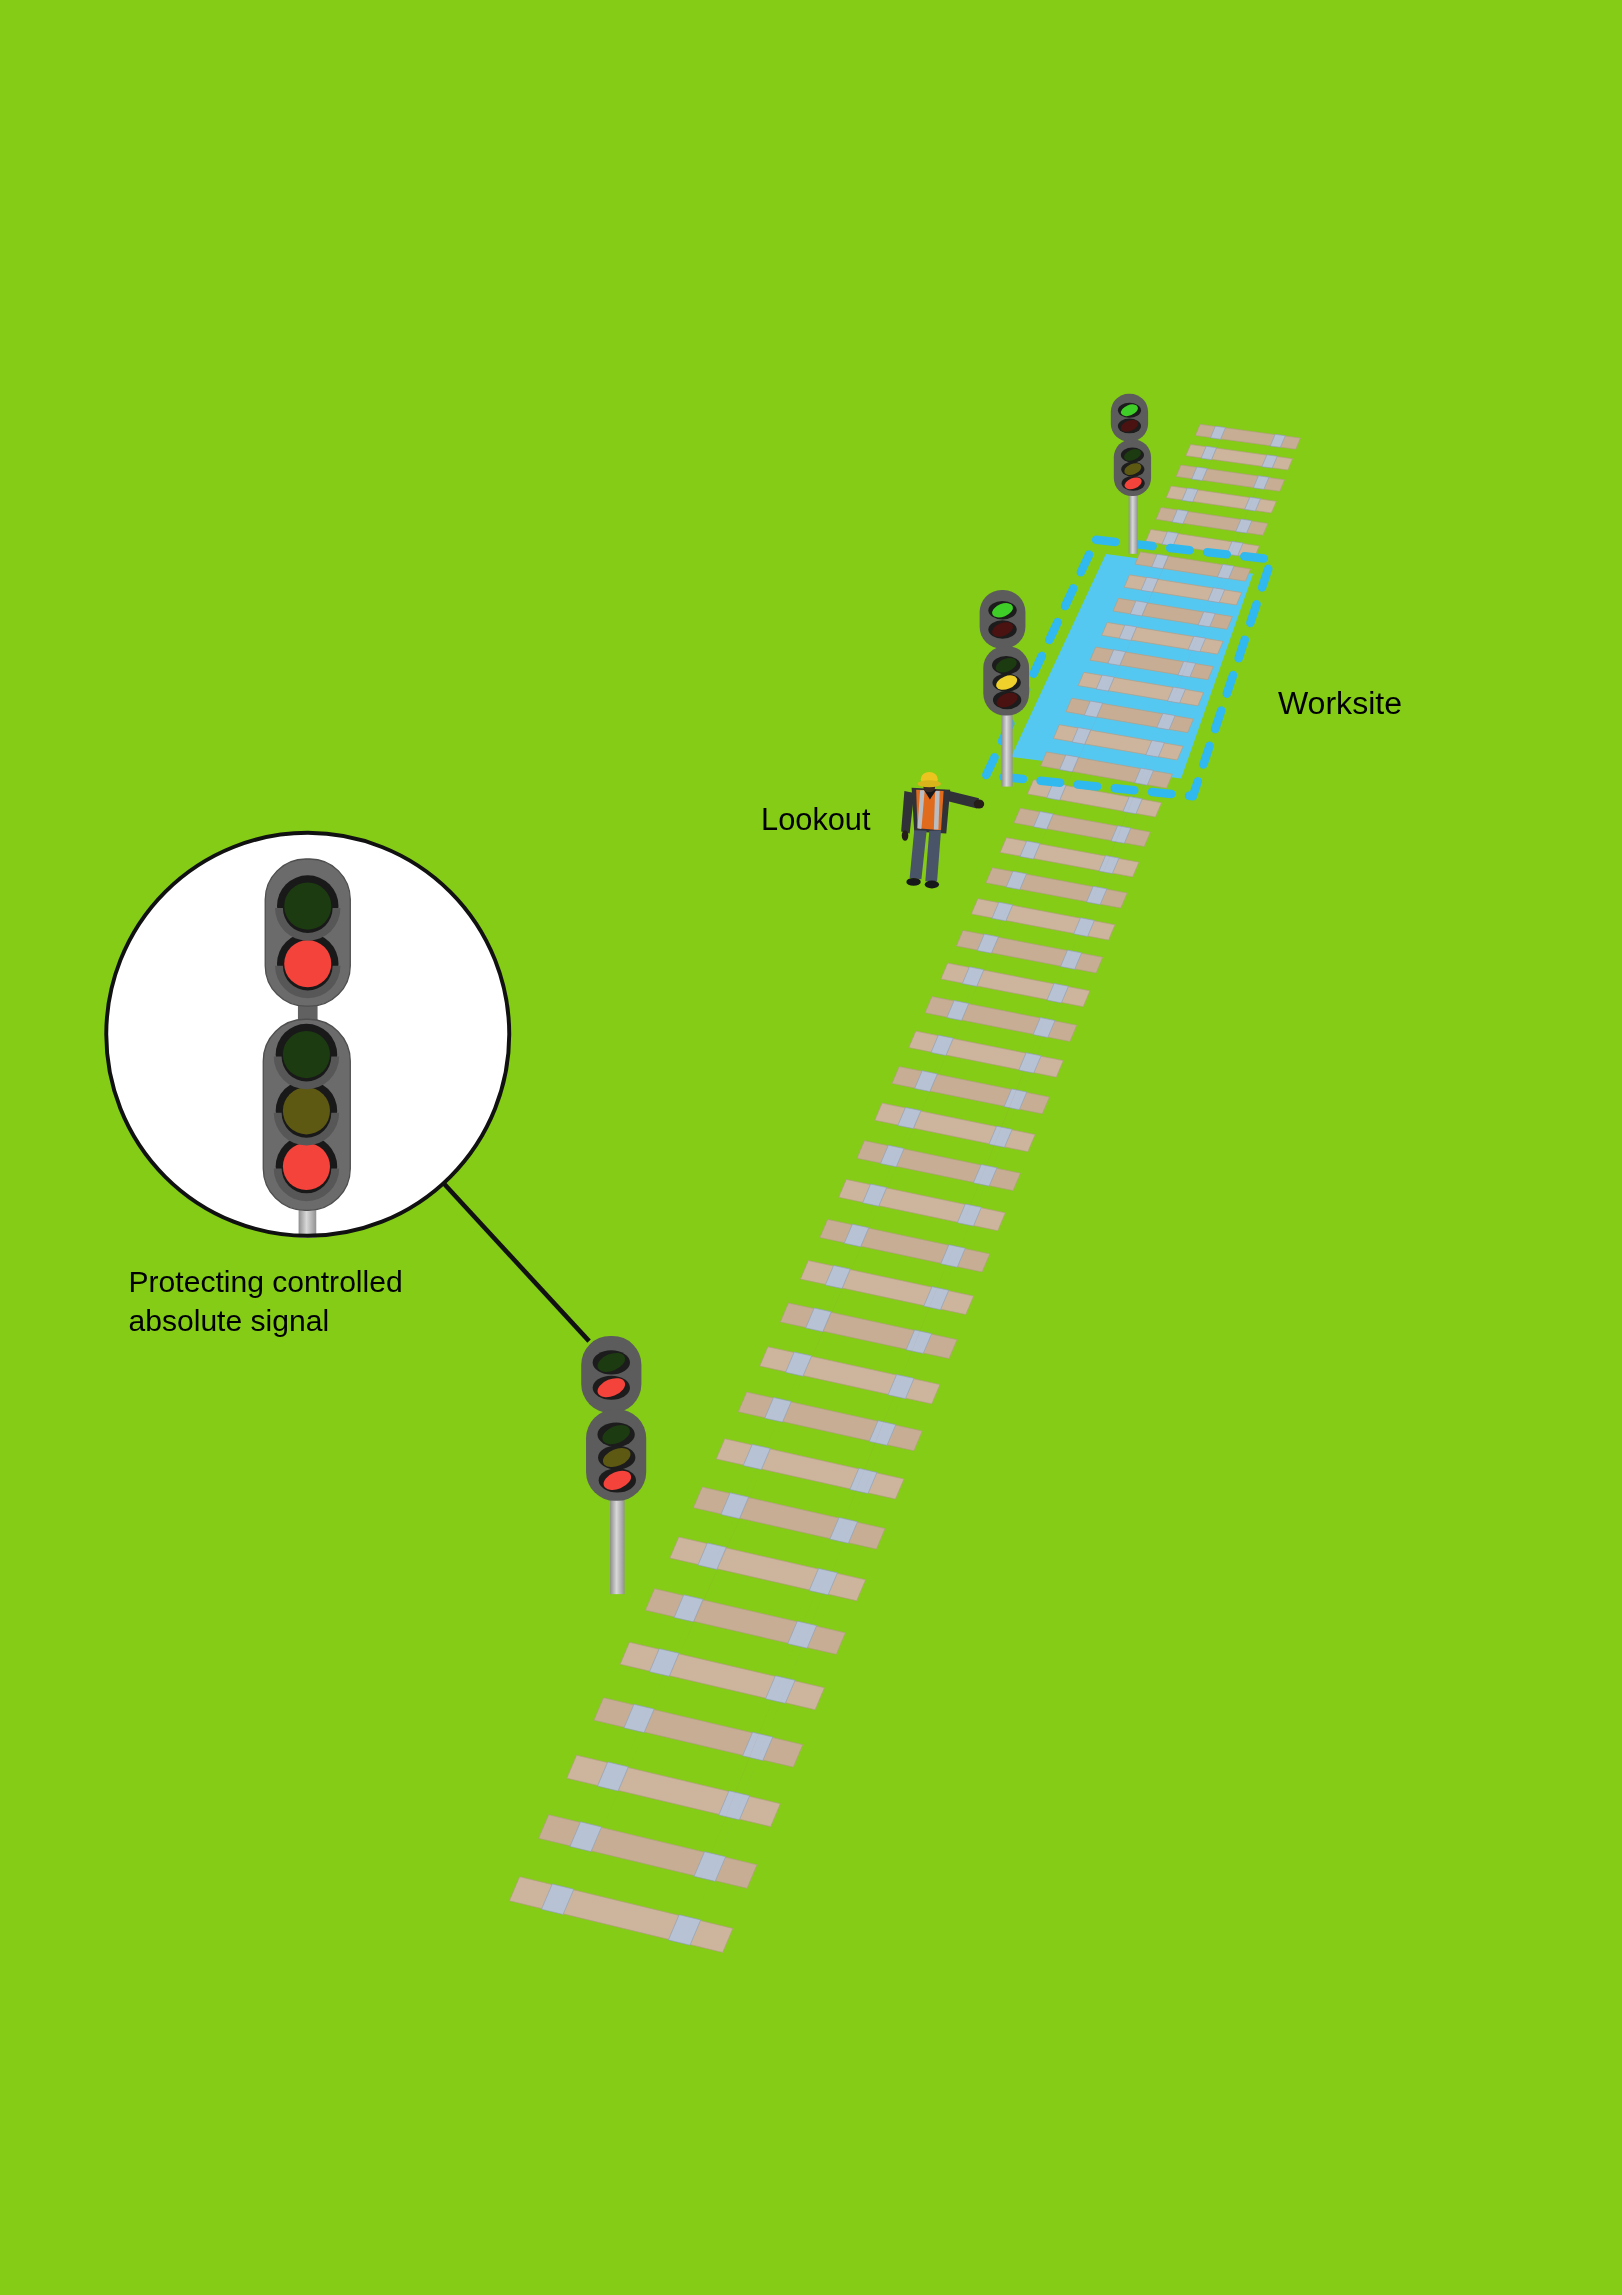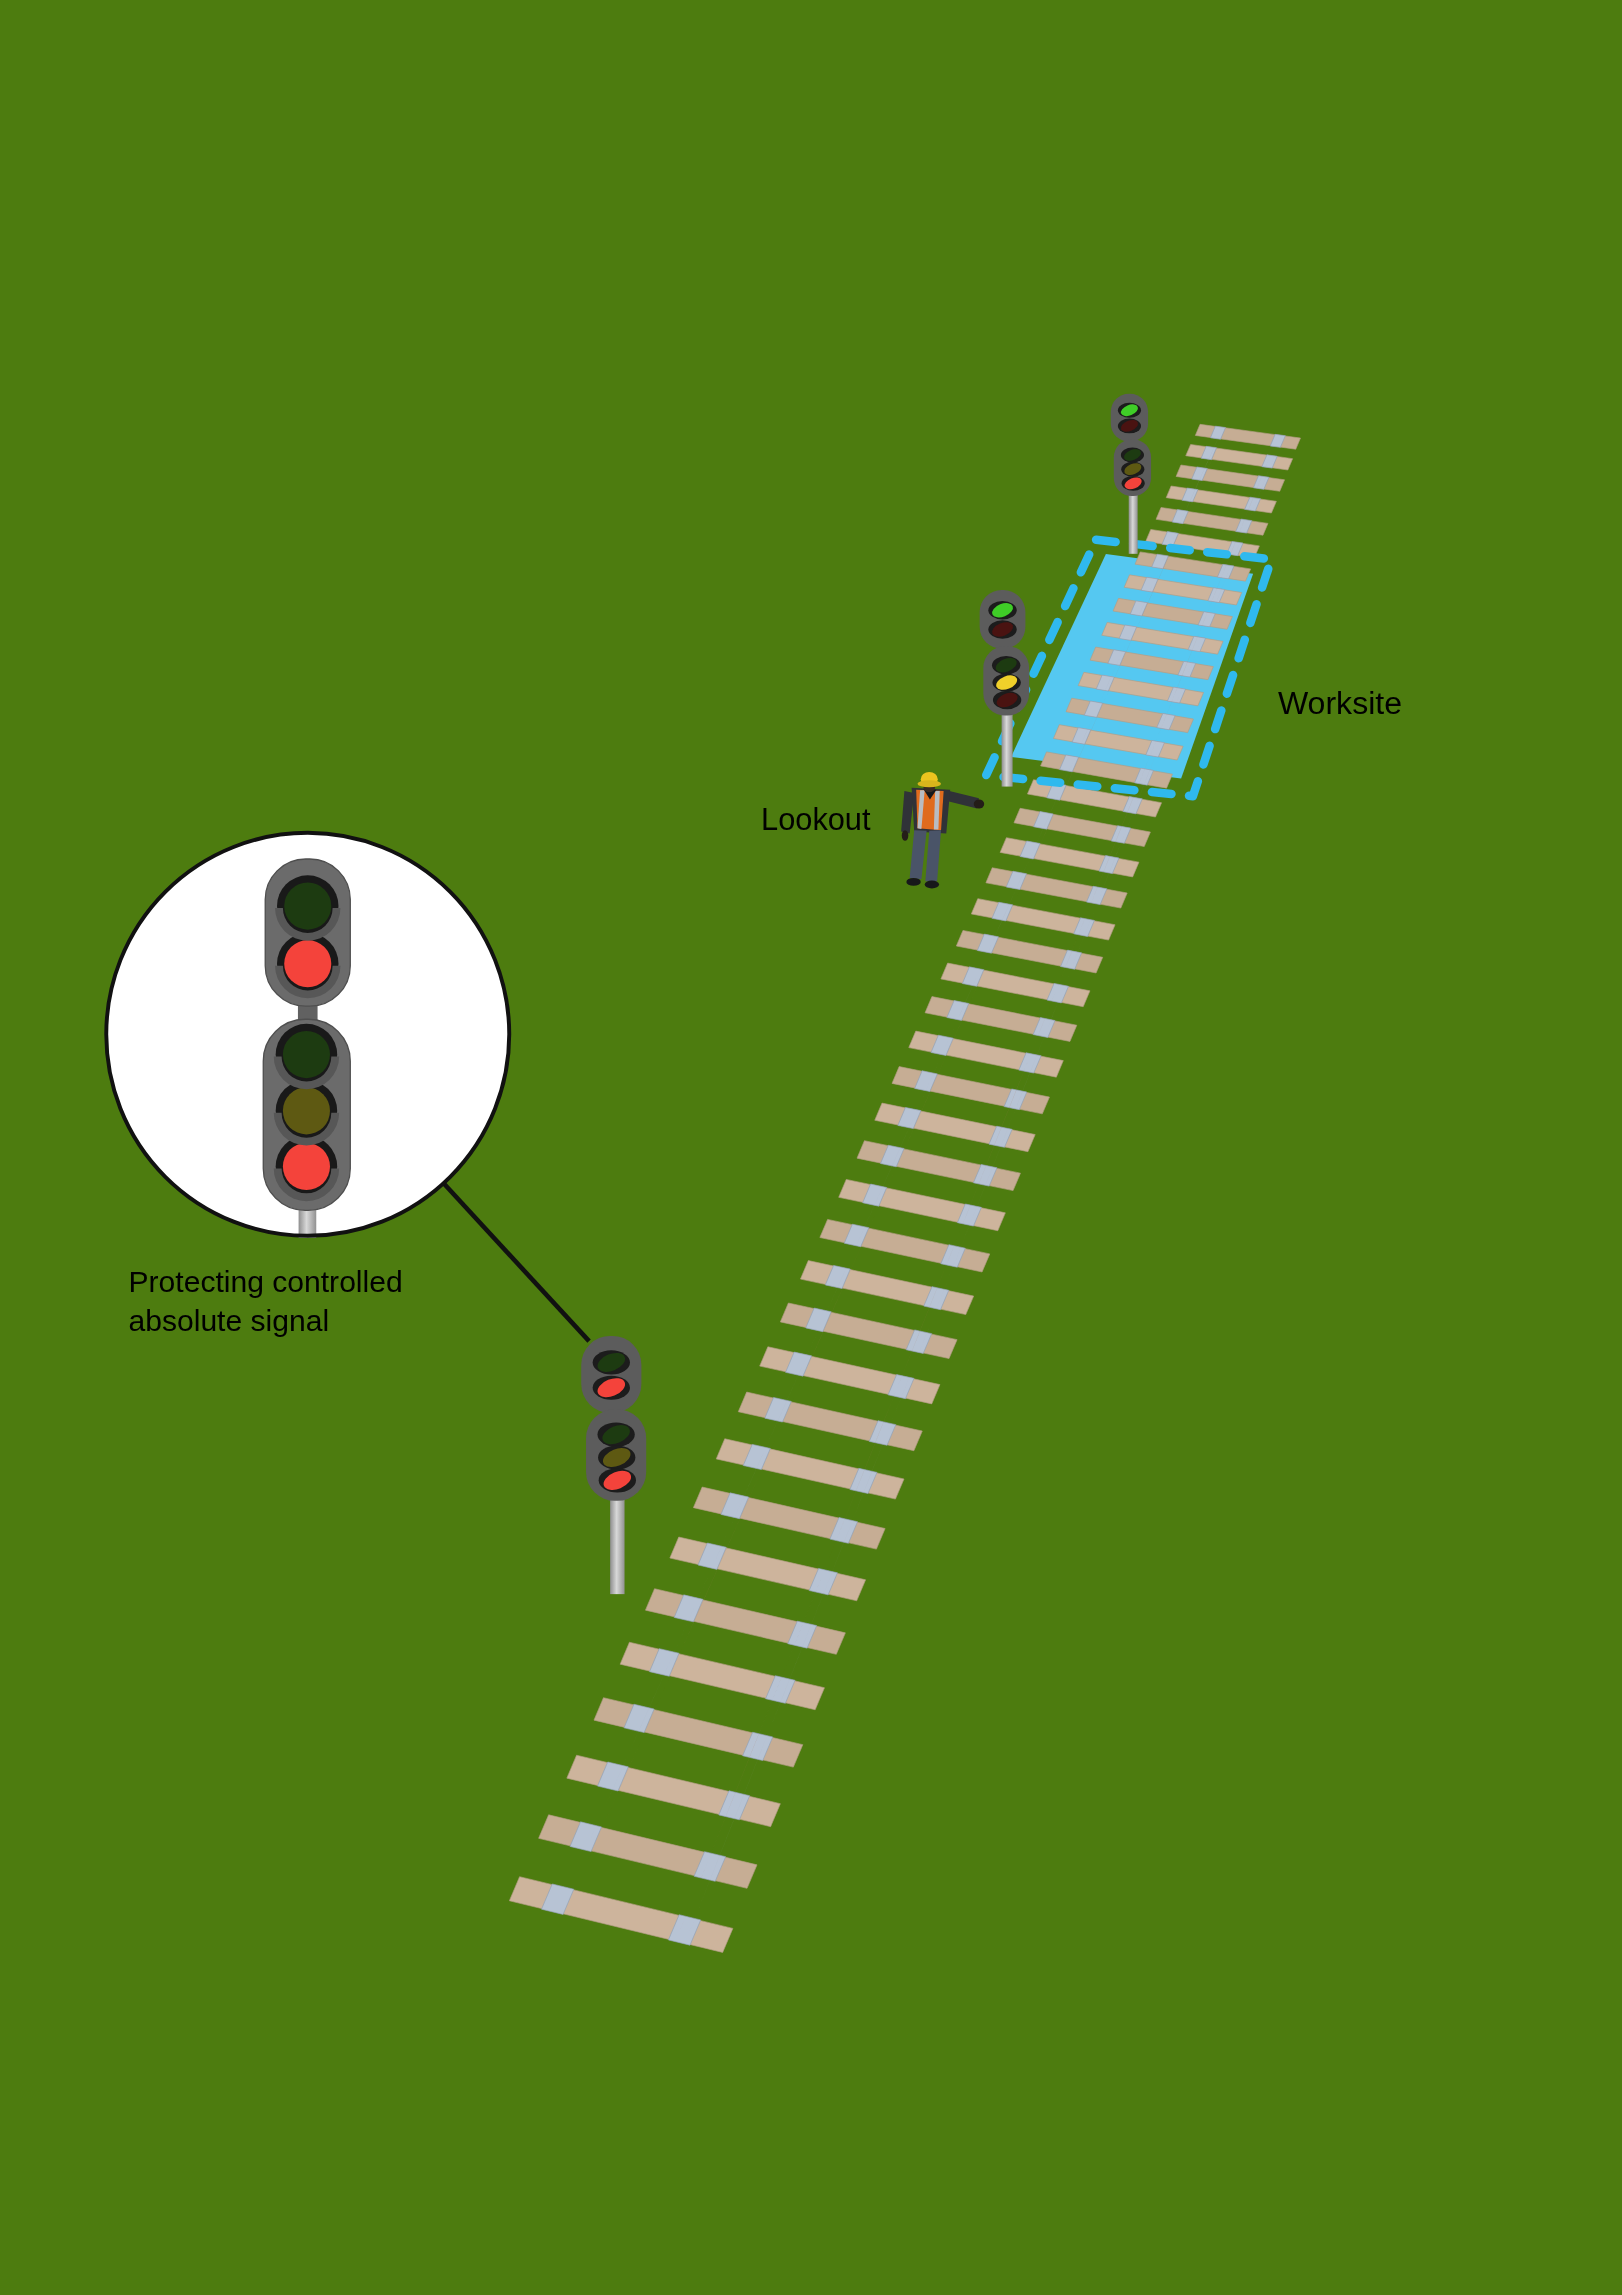--- a/index.html
+++ b/index.html
@@ -1,19 +1,19 @@
 <!DOCTYPE html>
 <html style="font-size:10.5px"><head>
 <meta charset="utf-8">
 <style>
   html,body{margin:0;padding:0;background:#ffffff;}
   .canvas{
     position:relative;
     width:1623px;height:2295px;
-    background:#4d7c0f;
+    background:#84cc16;
     font-family:"Liberation Sans", sans-serif;
     overflow:hidden;
   }
   svg{position:absolute;left:0;top:0;}
   text{fill:#000000;}
 </style>
 </head>
 <body>
 
 <div class="canvas">

